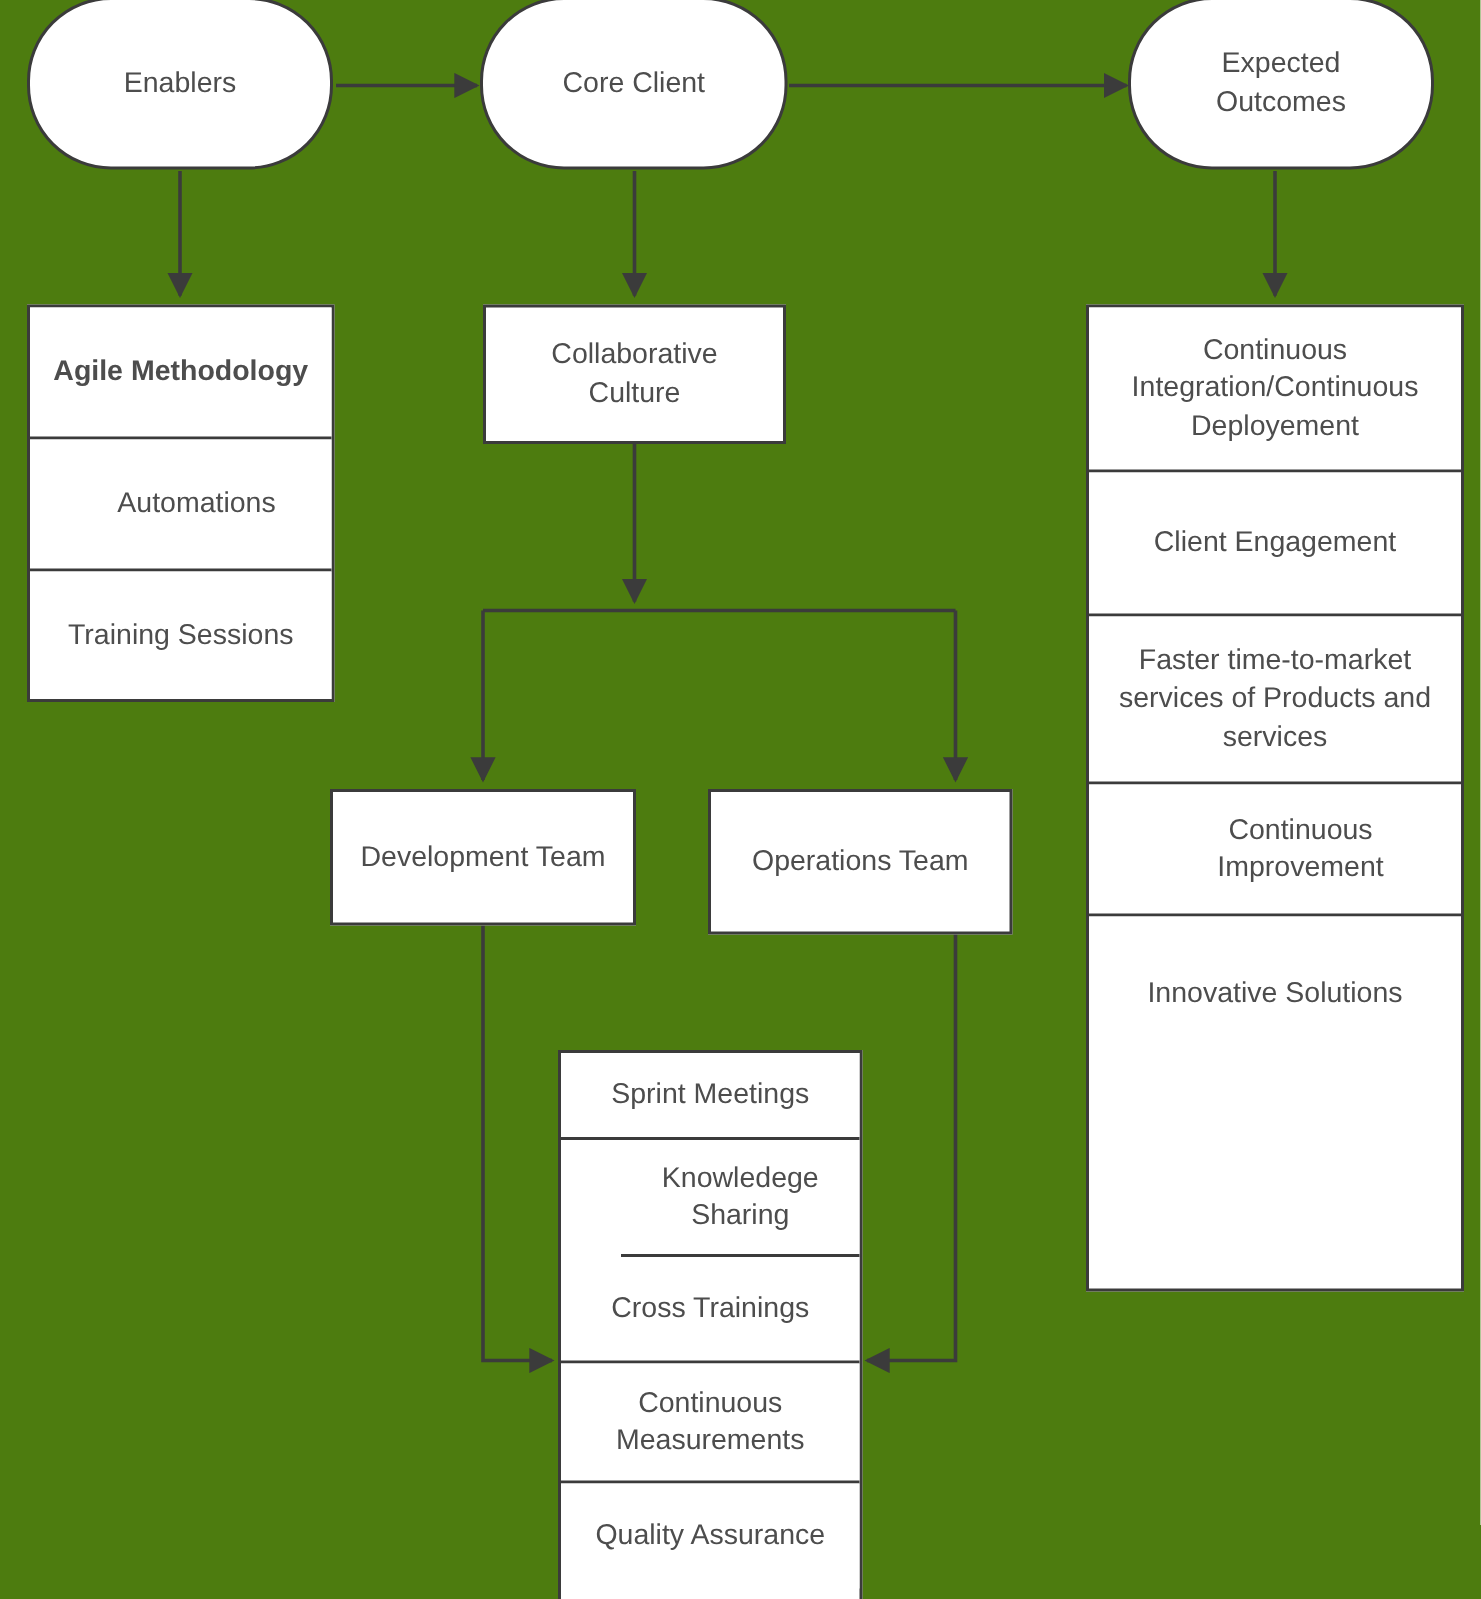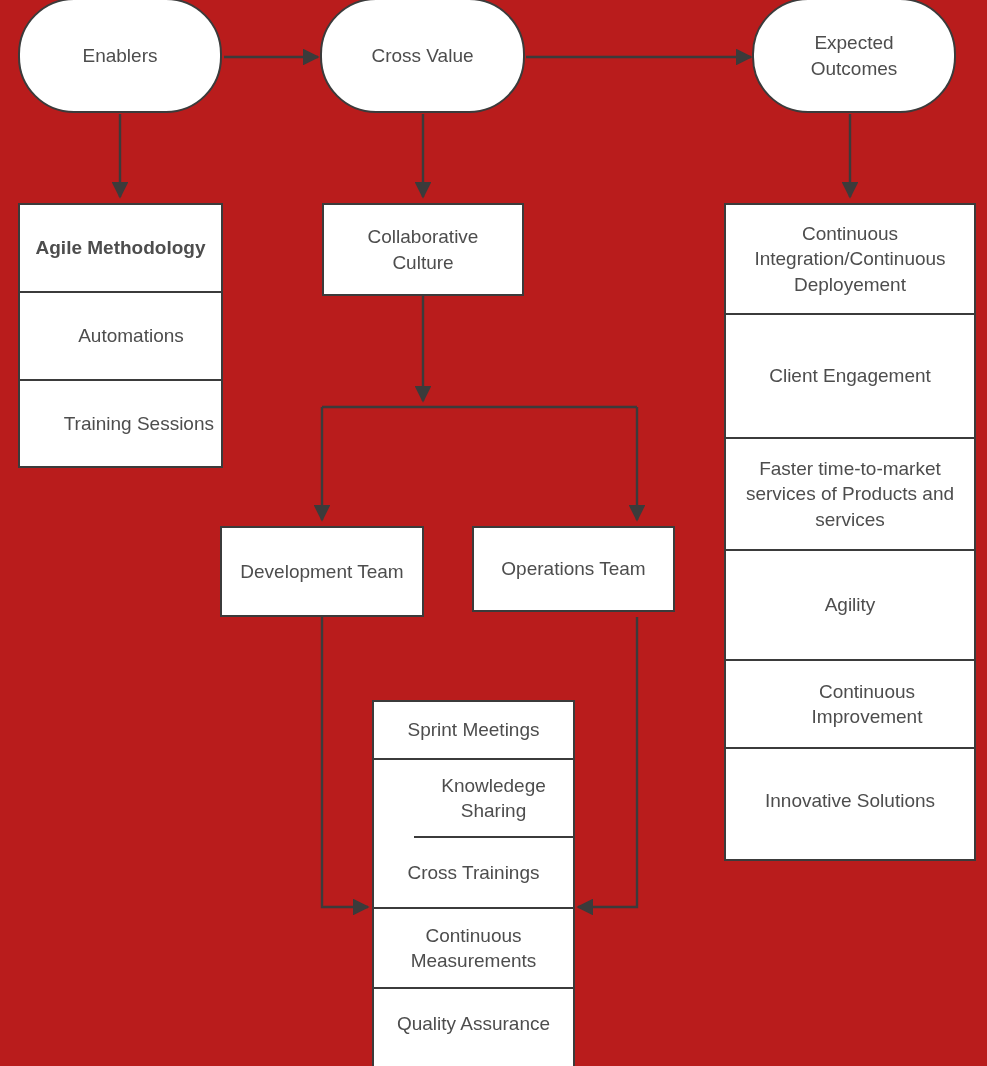--- a/index.html
+++ b/index.html
@@ -9,21 +9,21 @@
     background: #ffffff;
   }
   body {
     font-family: "Liberation Sans", sans-serif;
     -webkit-font-smoothing: antialiased;
   }
   #canvas {
     position: relative;
     width: 987px;
     height: 1066px;
-    background: #b91c1c;
+    background: #4d7c0f;
     overflow: hidden;
   }
   svg.edges {
     position: absolute;
     left: 0;
     top: 0;
     width: 987px;
     height: 1066px;
     pointer-events: none;
   }
@@ -108,50 +108,50 @@
 
       <path d="M 637 617 L 637 907 L 578 907" marker-end="url(#arrow)"></path>
     </g>
   </svg>
 
   <div class="node rounded" style="left:18px; top:-2px; width:204px; height:115px;">
     <span class="lbl">Enablers</span>
   </div>
 
   <div class="node rounded" style="left:320px; top:-2px; width:205px; height:115px;">
-    <span class="lbl">Cross Value</span>
+    <span class="lbl">Core Client</span>
   </div>
 
   <div class="node rounded" style="left:752px; top:-2px; width:204px; height:115px;">
     <span class="lbl">Expected
 Outcomes</span>
   </div>
 
   <div class="stack" style="left:18px; top:203px; width:205px; height:265px;">
     <div class="cell" style="height:88px;font-weight:bold;">
       <span class="lbl">Agile Methodology</span>
     </div>
     <div class="cell" style="height:88px;padding-left:28px;">
       <span class="lbl">Automations</span>
     </div>
-    <div class="cell" style="height:85px;justify-content:flex-end;">
+    <div class="cell" style="height:85px;">
       <span class="lbl">Training Sessions</span>
     </div>
   </div>
 
   <div class="node" style="left:322px; top:203px; width:202px; height:93px;">
     <span class="lbl">Collaborative
 Culture</span>
   </div>
 
   <div class="node" style="left:220px; top:526px; width:204px; height:91px;">
     <span class="lbl">Development Team</span>
   </div>
 
-  <div class="node" style="left:472px; top:526px; width:203px; height:86px;">
+  <div class="node" style="left:472px; top:526px; width:203px; height:97px;">
     <span class="lbl">Operations Team</span>
   </div>
 
   <div class="stack" style="left:372px; top:700px; width:203px; height:405px;">
     <div class="cell" style="height:58px;">
       <span class="lbl">Sprint Meetings</span>
     </div>
     <div class="cell" style="height:78px;margin-left:40px;">
       <span class="lbl">Knowledege
 Sharing</span>
@@ -167,30 +167,27 @@
       <span class="lbl">Quality Assurance</span>
     </div>
   </div>
 
   <div class="stack" style="left:724px; top:203px; width:252px; height:658px;">
     <div class="cell" style="height:110px;">
       <span class="lbl">Continuous
 Integration/Continuous
 Deployement</span>
     </div>
-    <div class="cell" style="height:124px;">
+    <div class="cell" style="height:96px;">
       <span class="lbl">Client Engagement</span>
     </div>
     <div class="cell" style="height:112px;">
       <span class="lbl">Faster time-to-market
 services of Products and
 services</span>
-    </div>
-    <div class="cell" style="height:110px;">
-      <span class="lbl">Agility</span>
     </div>
     <div class="cell" style="height:88px;padding-left:41px;">
       <span class="lbl">Continuous Improvement</span>
     </div>
     <div class="cell" style="height:104px;">
       <span class="lbl">Innovative Solutions</span>
     </div>
   </div>
 
 </div>

